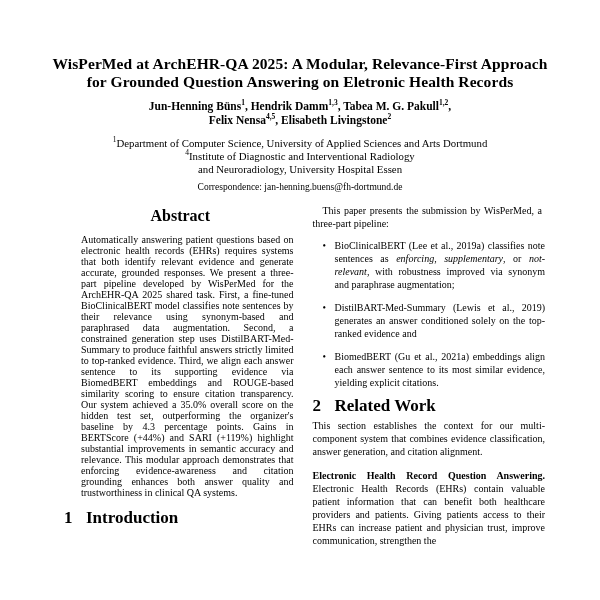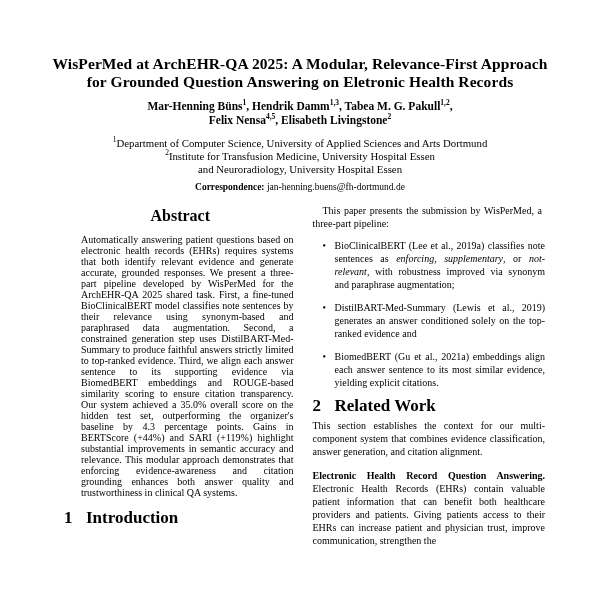--- a/index.html
+++ b/index.html
@@ -29,21 +29,21 @@
     font-size: 11.5px;
     line-height: 14px;
   }
   sup { font-size: 7.5px; line-height: 0; }
   .affils {
     margin-top: 10px;
     font-size: 10.8px;
     line-height: 13.2px;
   }
   .corr { margin-top: 5px; font-size: 9.5px; }
-  .corr .label { font-weight: bold; }
+  .corr .label { font-weight: normal; }
 
   .columns {
     display: flex;
     margin-top: 12px;
     padding: 0 55px 0 64px;
     gap: 16px;
   }
   .col { width: 233px; text-align: justify; }
 
   .abstract-heading {
@@ -78,27 +78,27 @@
 </style>
 </head>
 <body>
 
 <div class="page">
 
   <div class="header">
     <div class="title">WisPerMed at ArchEHR-QA 2025: A Modular, Relevance-First Approach for Grounded Question Answering on Eletronic Health Records</div>
 
     <div class="authors">
-      <div><span>Mar-Henning Büns</span><sup>1</sup><span>, </span><span>Hendrik Damm</span><sup>1,3</sup><span>, </span><span>Tabea M. G. Pakull</span><sup>1,2</sup><span>,</span></div>
+      <div><span>Jun-Henning Büns</span><sup>1</sup><span>, </span><span>Hendrik Damm</span><sup>1,3</sup><span>, </span><span>Tabea M. G. Pakull</span><sup>1,2</sup><span>,</span></div>
       <div><span>Felix Nensa</span><sup>4,5</sup><span>, </span><span>Elisabeth Livingstone</span><sup>2</sup></div>
     </div>
 
     <div class="affils">
       <div><sup>1</sup><span>Department of Computer Science, University of Applied Sciences and Arts Dortmund</span></div>
-      <div><sup>2</sup><span>Institute for Transfusion Medicine, University Hospital Essen</span></div>
+      <div><sup>4</sup><span>Institute of Diagnostic and Interventional Radiology</span></div>
       <div><span>and Neuroradiology, University Hospital Essen</span></div>
     </div>
 
     <div class="corr">
       <span class="label">Correspondence:</span>
       <span>jan-henning.buens@fh-dortmund.de</span>
     </div>
   </div>
 
   <div class="columns">

